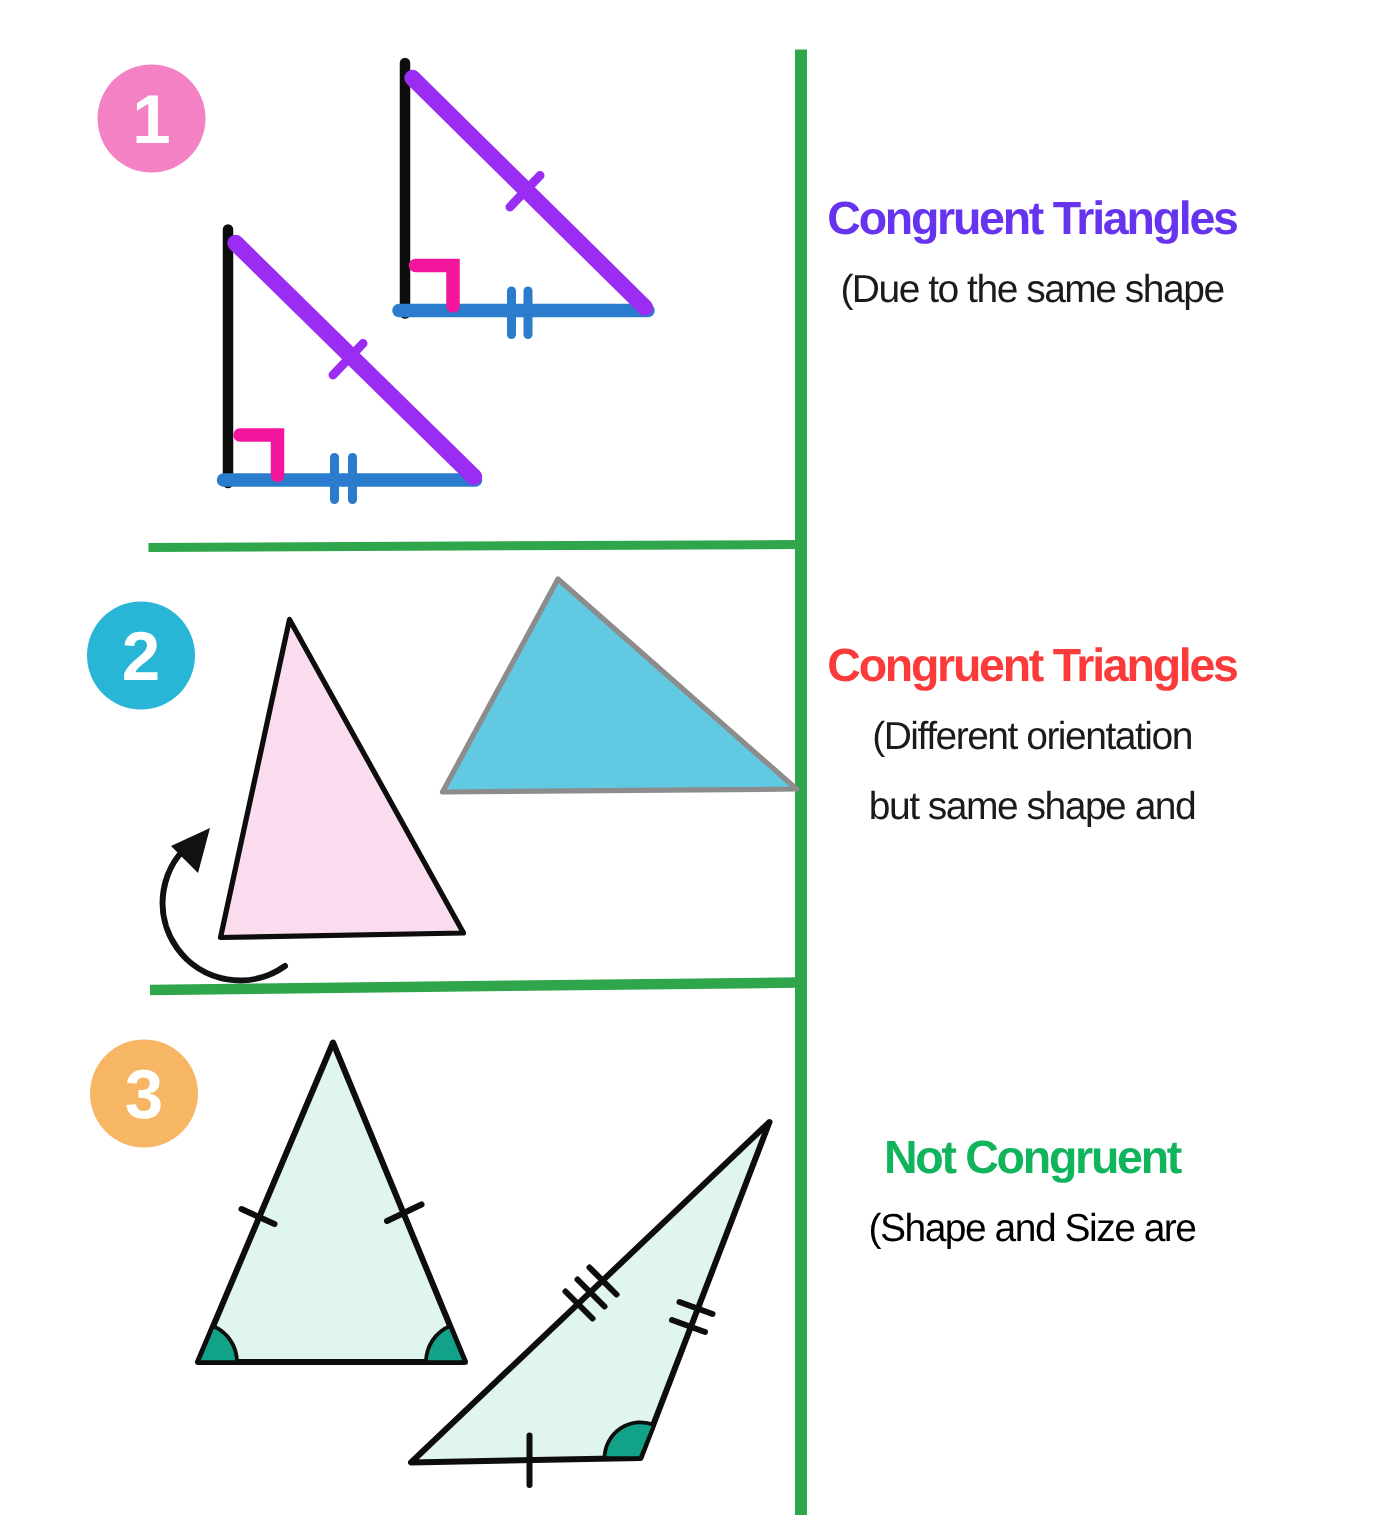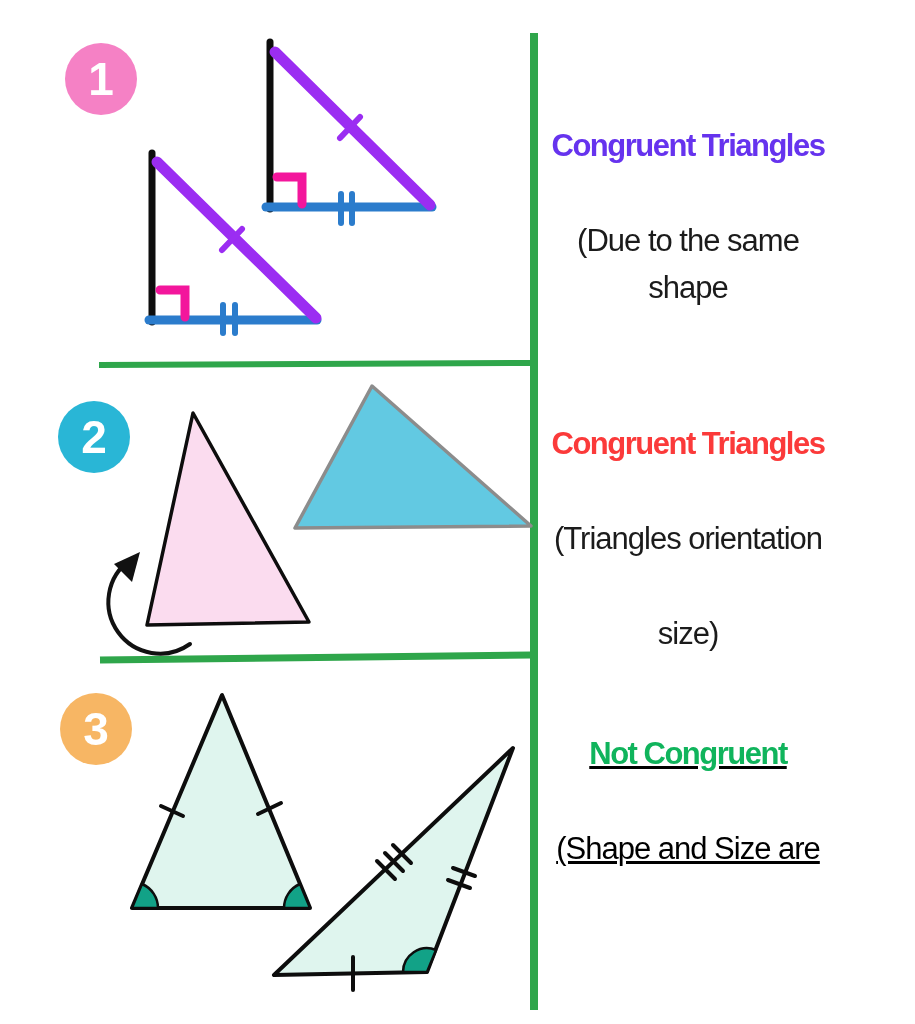--- a/index.html
+++ b/index.html
@@ -14,21 +14,21 @@
   .badge {
     position:absolute; width:72px; height:72px; border-radius:50%;
     display:flex; align-items:center; justify-content:center;
     font-weight:bold; font-size:46px; line-height:1;
   }
   .caption {
     position:absolute; left:538px; width:300px;
     text-align:center; line-height:47px;
   }
   .caption-heading { font-weight:bold; font-size:31px; letter-spacing:-1.5px; }
-  .caption-line { font-size:31px; letter-spacing:-1px;margin-top:48px; }
+  .caption-line { font-size:26px; letter-spacing:-1px; }
 </style>
 </head>
 <body>
 
 <div class="stage">
 
   <svg class="diagram" width="915" height="1024" viewBox="0 0 915 1024">
 
     <g stroke="#2fa64b">
       <line x1="534" y1="33" x2="534" y2="1010" stroke-width="8"></line>
@@ -105,22 +105,22 @@
     <span>3</span>
   </div>
 
   <div class="caption" style="top:122px;">
     <div class="caption-heading" style="color: rgb(102, 51, 238);">Congruent Triangles</div>
     <div class="caption-line" style="color: rgb(27, 27, 27);">(Due to the same shape</div>
   </div>
 
   <div class="caption" style="top:420px;">
     <div class="caption-heading" style="color: rgb(251, 58, 58);">Congruent Triangles</div>
-    <div class="caption-line" style="color: rgb(27, 27, 27);">(Triangles orientation</div>
-    <div class="caption-line" style="color: rgb(27, 27, 27);">size)</div>
+    <div class="caption-line" style="color: rgb(27, 27, 27);">(Different orientation</div>
+    <div class="caption-line" style="color: rgb(27, 27, 27);">but same shape and</div>
   </div>
 
-  <div class="caption" style="top:730px;text-decoration:underline;">
+  <div class="caption" style="top:748px;">
     <div class="caption-heading" style="color: rgb(16, 180, 92);">Not Congruent</div>
     <div class="caption-line" style="color: #000000;">(Shape and Size are</div>
   </div>
 
 </div>
 
 </body></html>

